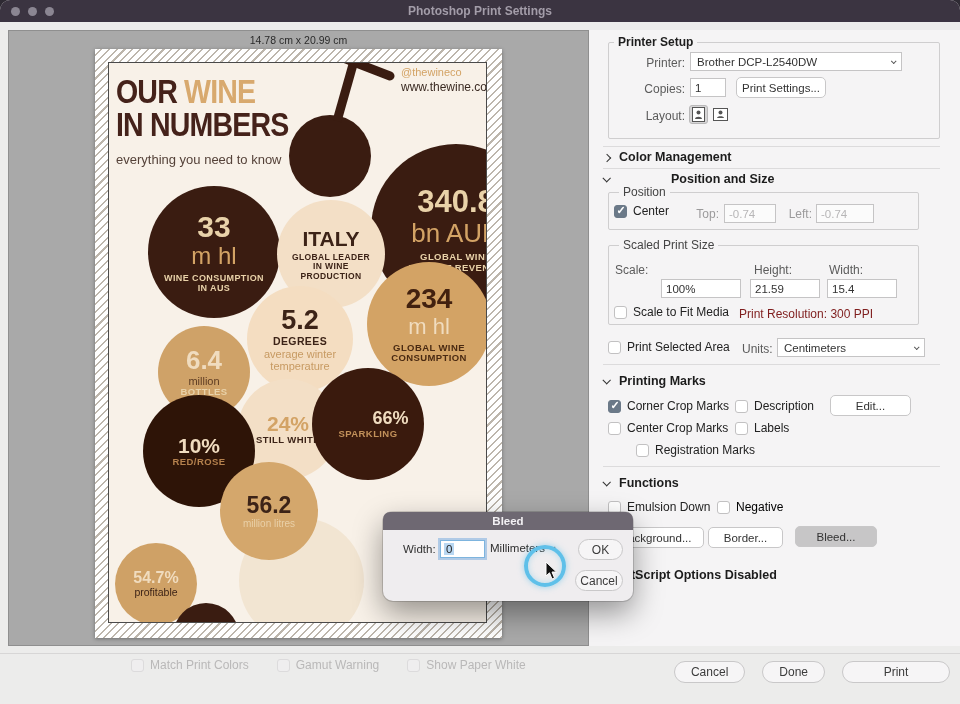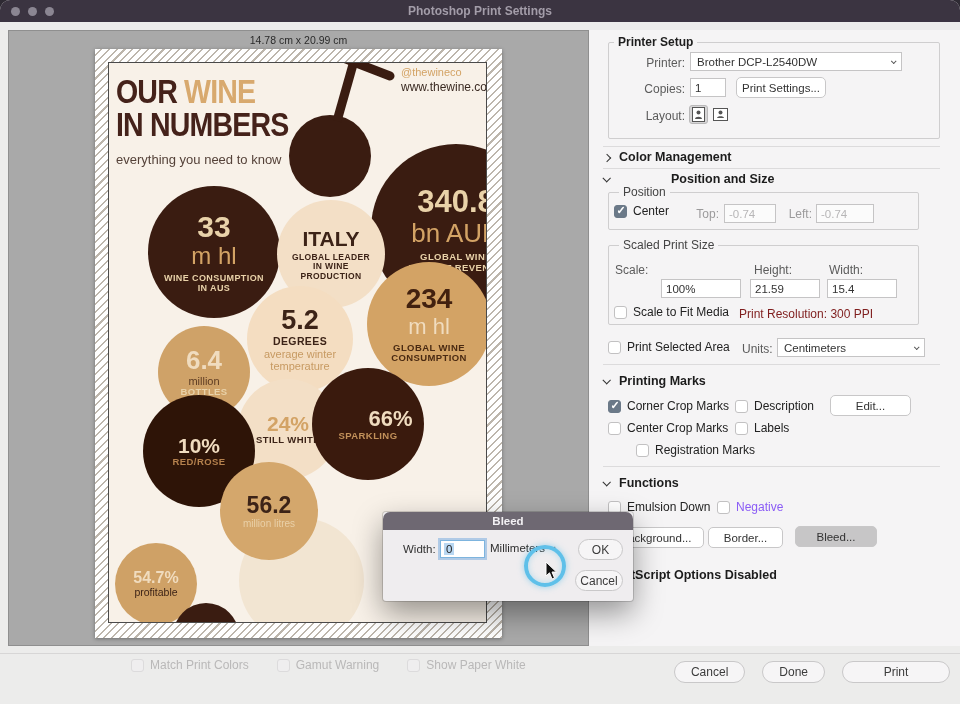--- a/index.html
+++ b/index.html
@@ -65,21 +65,21 @@
   .divider { position:absolute; height:1px; background:#dcdbdc; left:14px; width:337px; }
   .cb { width:13px; height:13px; border:1px solid #c2c1c2; border-radius:3px; background:#ffffff; display:inline-block; position:relative; flex:none; }
   .cb.checked { background:#6b7988; border-color:#6b7988; }
   .cb.checked::after { content:"✓"; position:absolute; left:1.5px; top:-1.5px; font-size:11px; color:#fff; font-weight:700; }
   .cb.disabled { background:#efeeef; border-color:#dcdbdc; }
   .cbrow { position:absolute; display:flex; align-items:center; gap:6px; }
   .layout-icon { position:absolute; width:19px; height:19px; border:1px solid transparent; border-radius:3px; display:flex; align-items:center; justify-content:center; }
   .layout-icon.selected { background:#d6d5d6; border-color:#b9b8b9; }
 
   
-  .dialog { position:absolute; left:383px; top:512px; width:250px; height:89px; border-radius:3px; background:#efedef; box-shadow:0 12px 30px rgba(0,0,0,.4), 0 0 0 1px rgba(0,0,0,.15); z-index:100; }
+  .dialog { position:absolute; left:383px; top:512px; width:250px; height:89px; border-radius:10px; background:#efedef; box-shadow:0 12px 30px rgba(0,0,0,.4), 0 0 0 1px rgba(0,0,0,.15); z-index:100; }
   .dialog-header { position:absolute; left:0; top:0; width:100%; height:18px; background:#6e6872; border-radius:7px 7px 0 0; display:flex; align-items:center; justify-content:center; }
   .dialog-header span { font-size:11.5px; font-weight:700; color:#f3f1f4; }
   .dlabel { position:absolute; font-size:11.5px; color:#333; }
   .dinput { position:absolute; left:57px; top:28px; width:45px; height:18px; background:#fff; border:1px solid #7db4de; box-shadow:0 0 0 2px rgba(100,160,220,.45); font-size:11.5px; display:flex; align-items:center; padding:0 3px; }
   .dinput span { background:#b8d7f2; padding:0 2px; color:#222; }
   .dselect { position:absolute; left:107px; top:30px; display:flex; align-items:center; gap:5px; font-size:11.5px; color:#2e2e2e; }
   .dialog .pill { position:absolute; height:21px; padding:0; }
   .ok-btn { left:195px; top:27px; width:45px; }
   .cancel-btn2 { left:192px; top:58px; width:48px; }
   .highlight-ring { position:absolute; left:141px; top:33px; width:42px; height:42px; border:4px solid #5fc0e9; border-radius:50%; box-shadow:0 0 6px rgba(95,192,233,.6), inset 0 0 6px rgba(95,192,233,.4); }
@@ -146,21 +146,21 @@
           <span style="font-size:11px;color:#5d3b22;">million</span>
           <span class="lbl t-ltan" style="font-size:9.5px;">BOTTLES</span>
         </div>
 
         <div class="circle bg-cream" style="left:129px;top:316px;width:100px;height:100px;">
           <span class="big t-tan" style="font-size:21px;">24%</span>
           <span class="lbl t-dark" style="font-size:9.5px;">STILL WHITE</span>
         </div>
 
         <div class="circle bg-dark" style="left:203px;top:305px;width:112px;height:112px;background:#3a1a0d;">
-          <span class="big t-cream" style="font-size:22px;margin-left:45px;">66%</span>
+          <span class="big t-cream" style="font-size:18px;margin-left:45px;">66%</span>
           <span class="lbl" style="font-size:9.5px;color:#c2915a;">SPARKLING</span>
         </div>
 
         <div class="circle bg-darker" style="left:34px;top:332px;width:112px;height:112px;">
           <span class="big t-cream" style="font-size:21px;">10%</span>
           <span class="lbl" style="font-size:9.5px;color:#b5814d;">RED/ROSE</span>
         </div>
 
 
         <div class="circle bg-tan" style="left:111px;top:399px;width:98px;height:98px;background:#d4a76c;">
@@ -291,21 +291,21 @@
     <div class="divider" style="top:436px;"></div>
 
     <span class="chev down" style="position:absolute;left:14px;top:450px;"></span>
     <div class="sechead" style="left:30px;top:446px;">Functions</div>
     <div class="cbrow" style="left:19px;top:470px;">
       <span class="cb"></span>
       <span style="color:#222;">Emulsion Down</span>
     </div>
     <div class="cbrow" style="left:128px;top:470px;">
       <span class="cb"></span>
-      <span style="color:#8b5cf6;">Negative</span>
+      <span style="color:#000000;">Negative</span>
     </div>
     <div class="btn" style="left:19px;top:497px;width:96px;height:21px;">Background...</div>
     <div class="btn" style="left:119px;top:497px;width:75px;height:21px;">Border...</div>
     <div class="btn pressed" style="left:206px;top:496px;width:82px;height:21px;">Bleed...</div>
 
     <div class="sechead" style="left:19px;top:538px;">PostScript Options Disabled</div>
 
   </div>
 
   <div class="footer-divider"></div>

